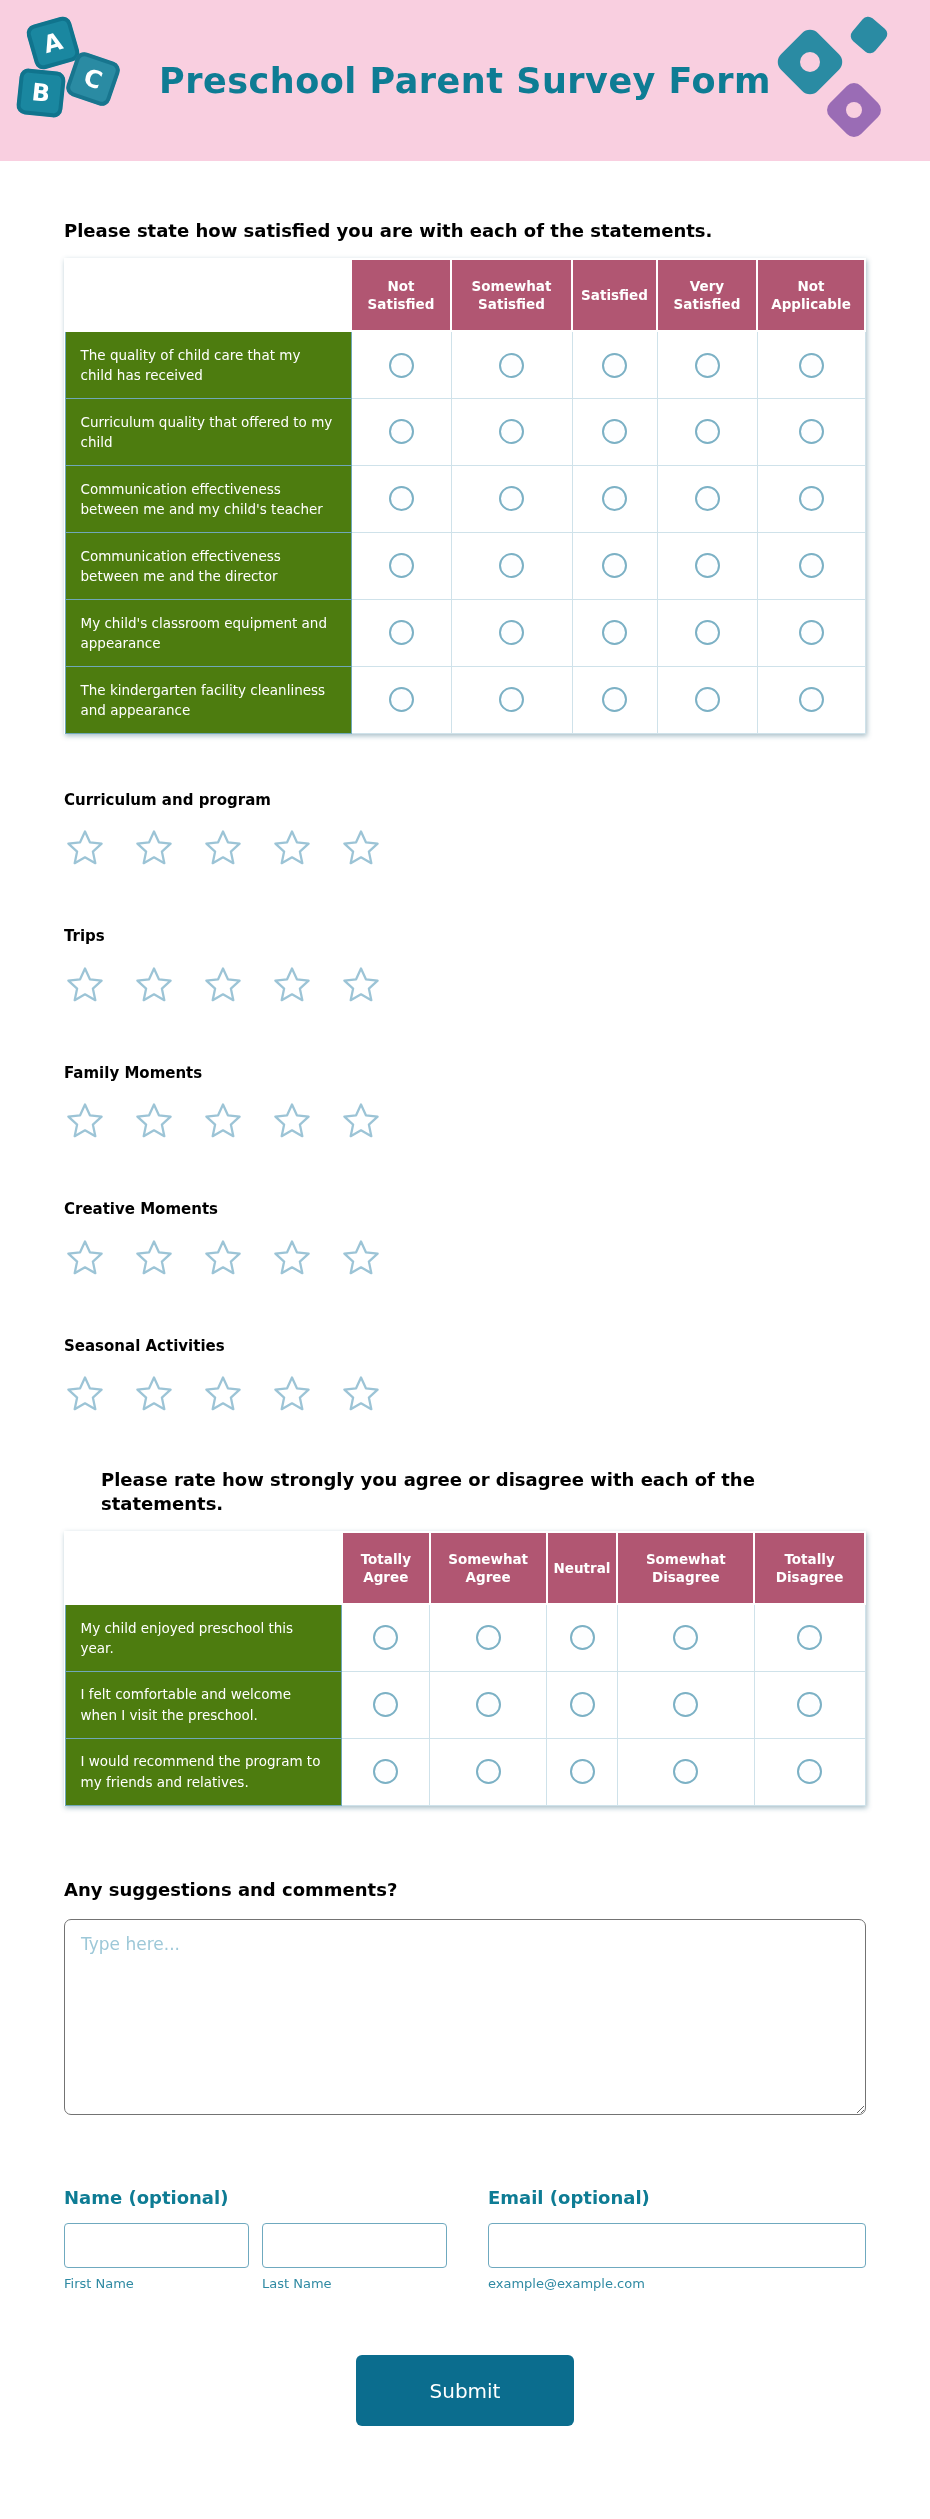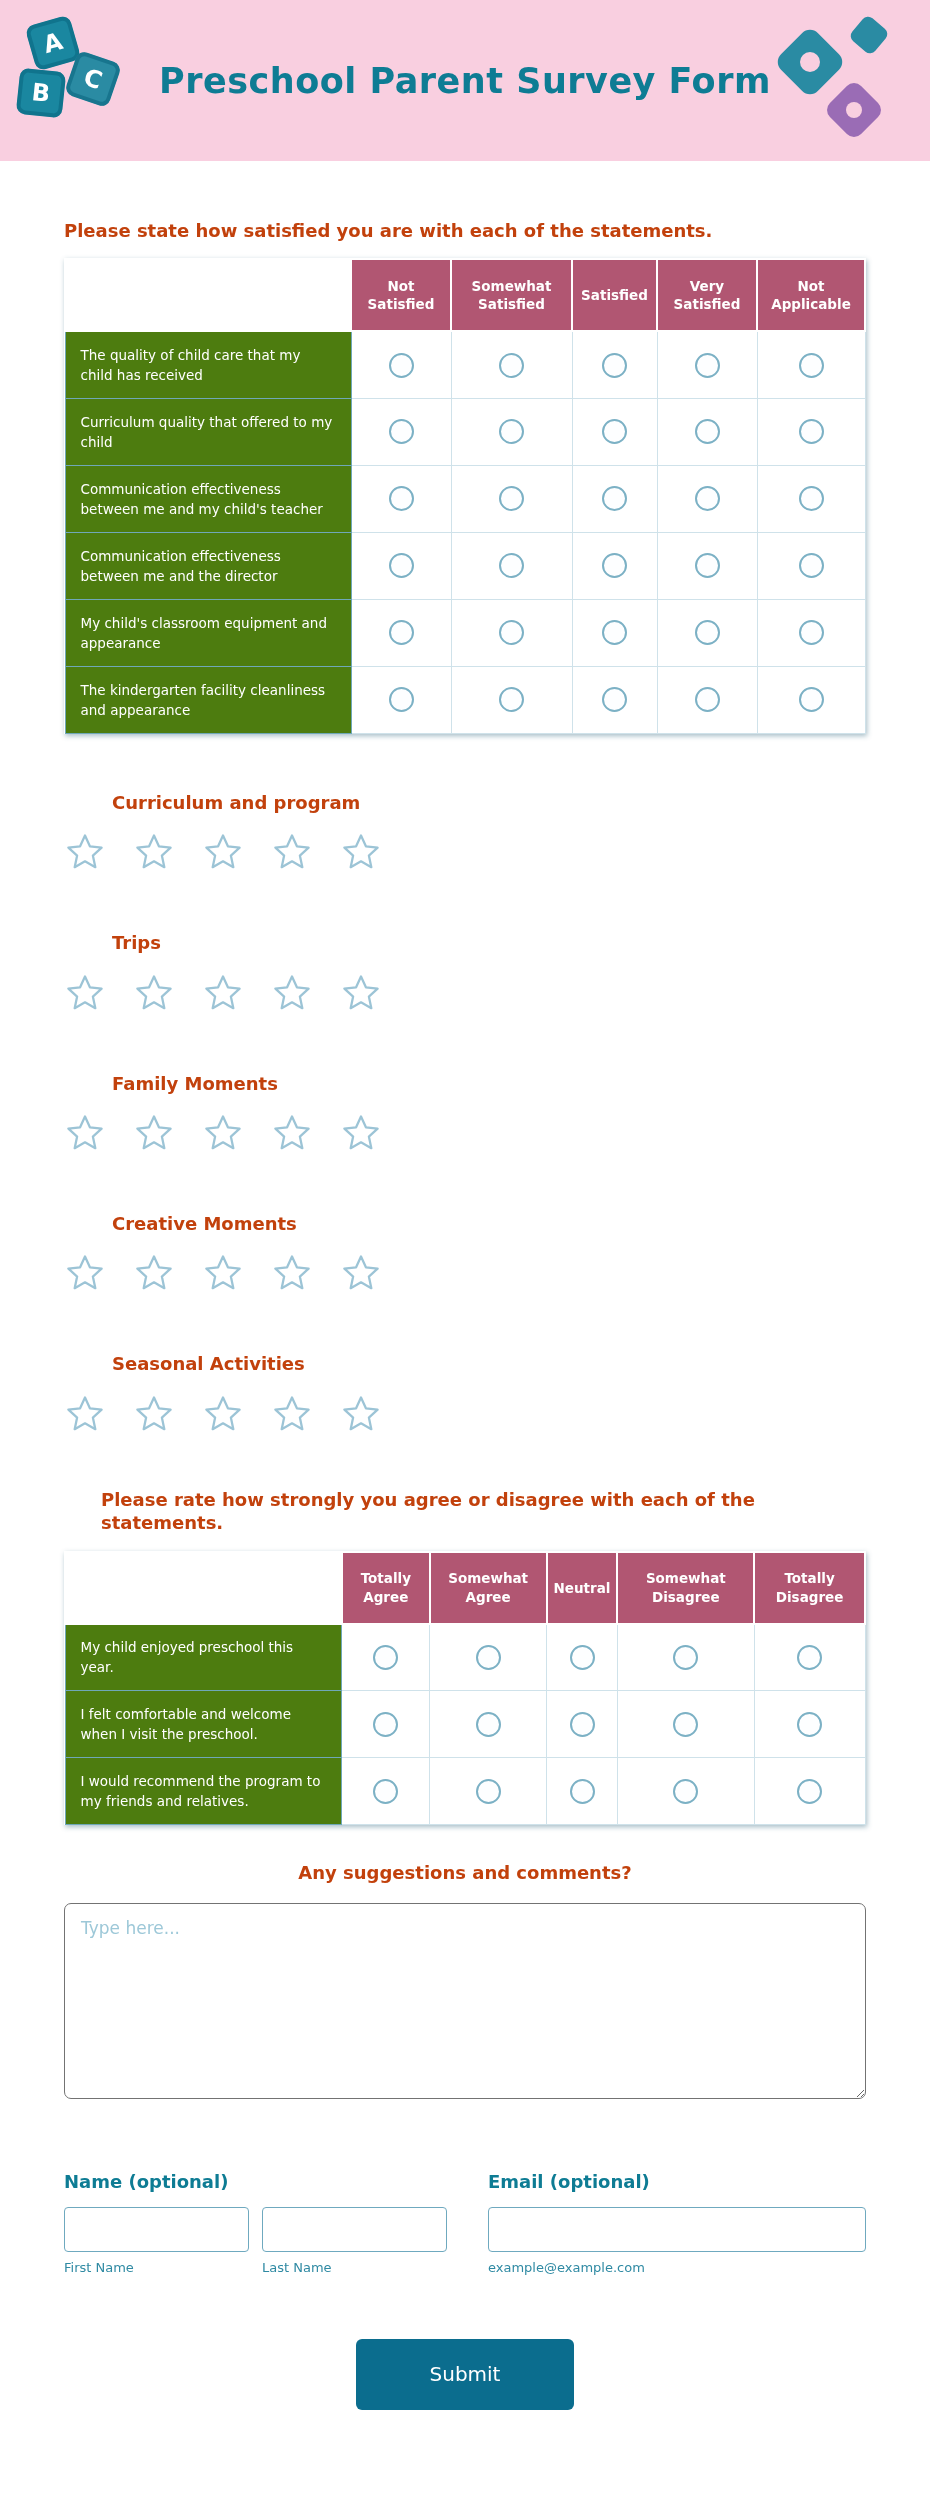--- a/index.html
+++ b/index.html
@@ -61,24 +61,24 @@
     background: #9a6cb5; border-radius: 10px; transform: rotate(45deg);
   }
   .diamond-purple::after {
     content:""; position:absolute; left: 14px; top: 14px;
     width: 16px; height: 16px; border-radius: 50%; background: #f9cfe0;
   }
 
   
   main { padding: 0 64px 46px; }
   .question {
-    color: #c2410c; font-weight: bold; font-size: 18px;
+    color: #000000; font-weight: bold; font-size: 18px;
     margin: 58px 0 0; line-height: 1.3;
   }
-  .star-label { margin-top: 57px; font-size: 18px; margin-left: 48px; }
+  .star-label { margin-top: 57px; font-size: 15px; }
 
   
   table.matrix {
     border-collapse: collapse;
     width: 100%;
     margin-top: 16px;
     border: 1px solid #8fb9c6;
     box-shadow: 1px 2px 5px rgba(60,110,130,.45);
   }
   .matrix th {
@@ -379,21 +379,21 @@
       <td class="label">I would recommend the program to my friends and relatives.</td>
       <td class="opt"><span class="radio"></span></td>
       <td class="opt"><span class="radio"></span></td>
       <td class="opt"><span class="radio"></span></td>
       <td class="opt"><span class="radio"></span></td>
       <td class="opt"><span class="radio"></span></td>
     </tr>
   </tbody>
     </table>
 
-  <div class="question" style="margin-top:36px;text-align:center;">Any suggestions and comments?</div>
+  <div class="question" style="margin-top:72px;">Any suggestions and comments?</div>
   <textarea class="comment-box" placeholder="Type here..." style=""></textarea>
 
   <div class="fields-row">
     <div class="field-col name">
       <div class="field-label">Name (optional)</div>
       <div class="inputs-row">
         <div class="sub-field">
           <input class="text" type="text" value="" style="">
           <div class="sublabel">First Name</div>
         </div>

